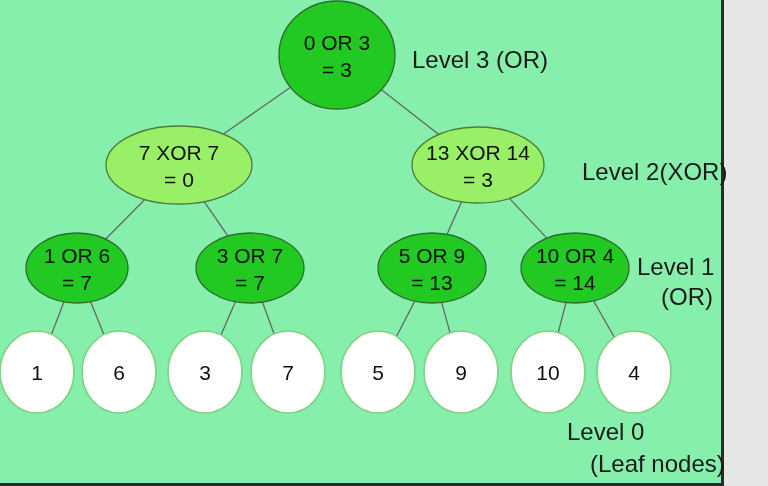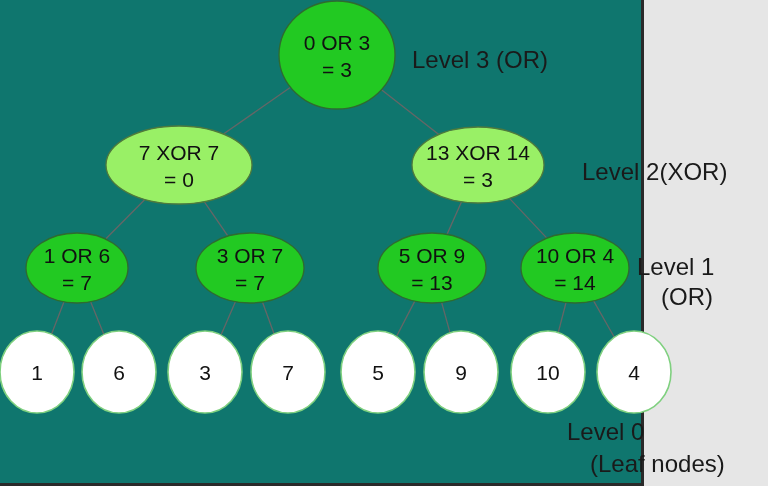--- a/index.html
+++ b/index.html
@@ -2,25 +2,25 @@
 <html><head>
   <meta charset="utf-8">
   <style>
     html, body { margin: 0; padding: 0; }
     body {
       width: 768px; height: 486px; overflow: hidden;
       background: #e6e6e6;
       font-family: "Liberation Sans", sans-serif;
     }
     #canvas {
-      position: relative; width: 644px; height: 486px;
+      position: relative; width: 724px; height: 486px;
       box-sizing: border-box;
       border-right: 3px solid #2a2a2a;
       border-bottom: 3px solid #2a2a2a;
-      background: #0f766e;
+      background: #86efac;
       padding-left: 32px;
     }
     svg { position: absolute; left: 0; top: 0; }
     .node-text { font-family: "Liberation Sans", sans-serif; fill: #111; }
     .label-text { font-family: "Liberation Sans", sans-serif; fill: #1a1a1a; font-size: 24px; }
   </style>
 </head>
 <body>
 
 <div id="canvas">

